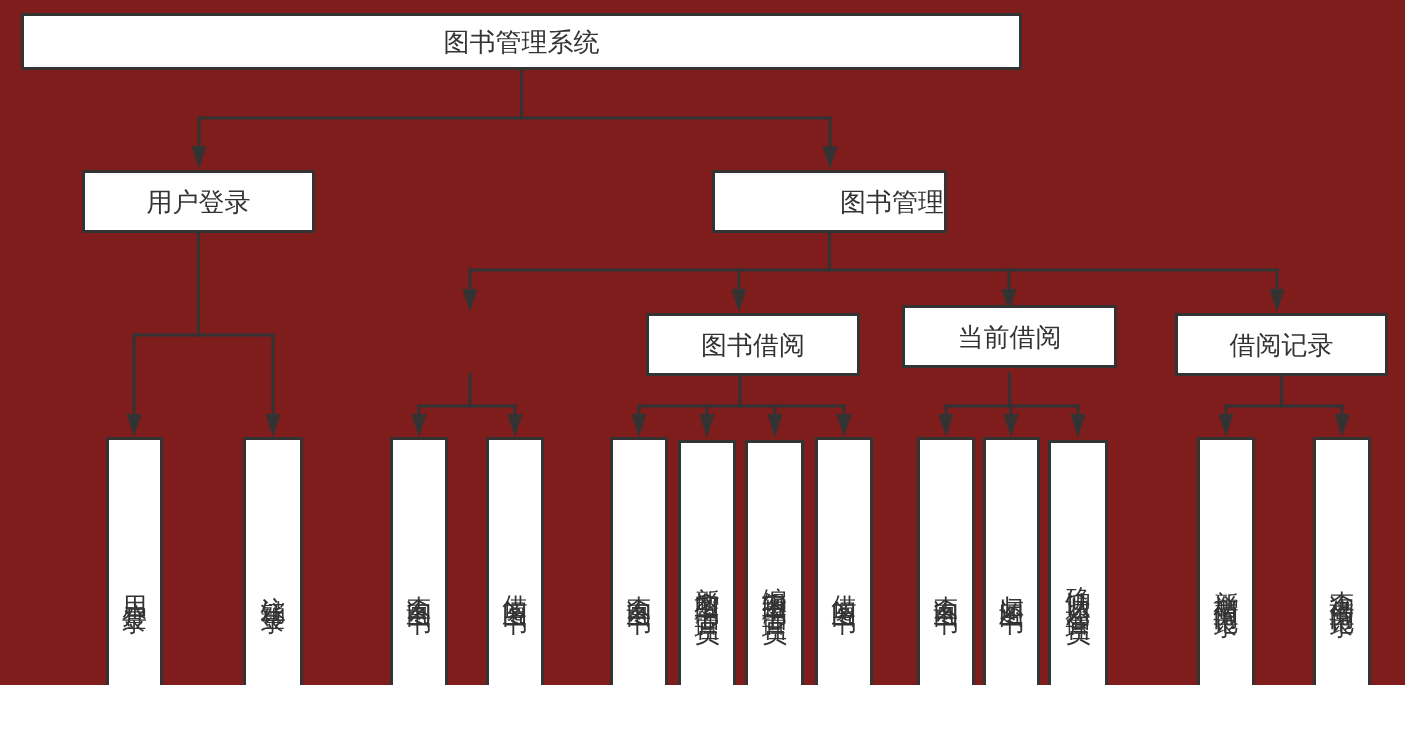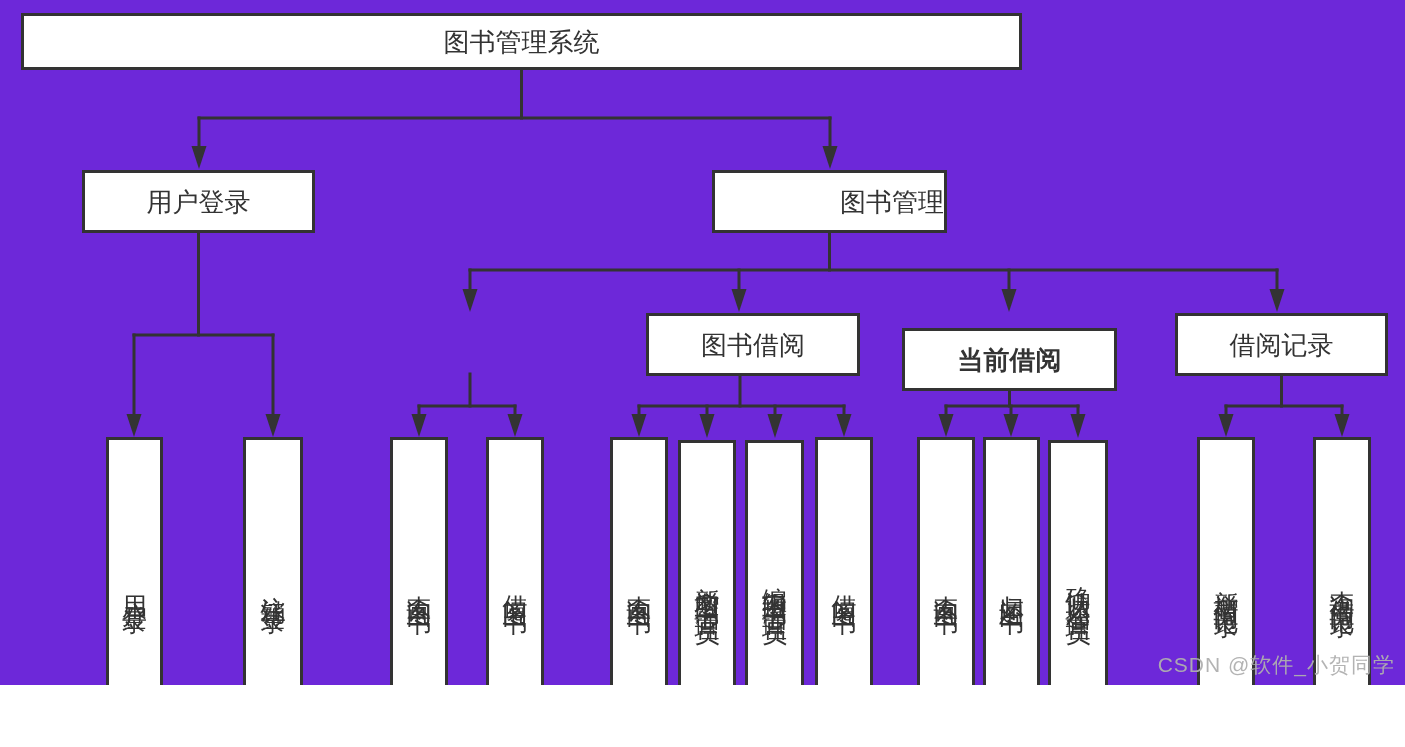--- a/index.html
+++ b/index.html
@@ -5,21 +5,21 @@
   html, body {
     margin: 0;
     padding: 0;
     background: #ffffff;
     font-family: "Liberation Sans", sans-serif;
   }
   #canvas {
     position: relative;
     width: 1405px;
     height: 685px;
-    background: #6d28d9;
+    background: #7f1d1d;
     overflow: hidden;
     color: #333333;
   }
   #connectors {
     position: absolute;
     left: 0;
     top: 0;
     z-index: 1;
   }
   .box {
@@ -46,21 +46,21 @@
     line-height: 1.15;
     color: #333333;
     white-space: nowrap;
   }
   
   .pos-root { left: 21px;   top: 13px;  width: 1001px; height: 57px; }
   .pos-n1   { left: 82px;   top: 170px; width: 233px;  height: 63px; }
   .pos-n2   { left: 712px;  top: 170px; width: 235px;  height: 63px; justify-content: flex-end; }
   .pos-m1   { left: 363px;  top: 313px; width: 214px;  height: 63px; }
   .pos-m2   { left: 646px;  top: 313px; width: 214px;  height: 63px; }
-  .pos-m3   { left: 902px;  top: 328px; width: 215px;  height: 63px; font-weight: bold; }
+  .pos-m3   { left: 902px;  top: 305px; width: 215px;  height: 63px; }
   .pos-m4   { left: 1175px; top: 313px; width: 213px;  height: 63px; }
   .pos-l1a  { left: 106px;  top: 437px; width: 57px;   height: 298px; }
   .pos-l1b  { left: 243px;  top: 437px; width: 60px;   height: 298px; }
   .pos-l2a  { left: 390px;  top: 437px; width: 58px;   height: 296px; }
   .pos-l2b  { left: 486px;  top: 437px; width: 58px;   height: 296px; }
   .pos-l3a  { left: 610px;  top: 437px; width: 58px;   height: 296px; }
   .pos-l3b  { left: 678px;  top: 440px; width: 58px;   height: 298px; }
   .pos-l3c  { left: 745px;  top: 440px; width: 59px;   height: 298px; }
   .pos-l3d  { left: 815px;  top: 437px; width: 58px;   height: 296px; }
   .pos-l4a  { left: 917px;  top: 437px; width: 58px;   height: 296px; }
@@ -204,15 +204,14 @@
     <span class="vlabel">确认归还（管理员）</span>
   </div>
 
   <div class="box leaf pos-l5a">
     <span class="vlabel">新增借阅记录</span>
   </div>
   <div class="box leaf pos-l5b">
     <span class="vlabel">查询借阅记录</span>
   </div>
 
-  <div id="watermark">CSDN @软件_小贺同学</div>
 
 </div>
 
 </body></html>

